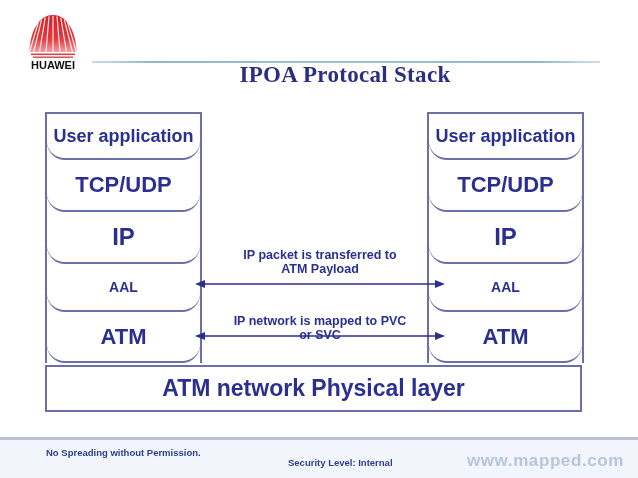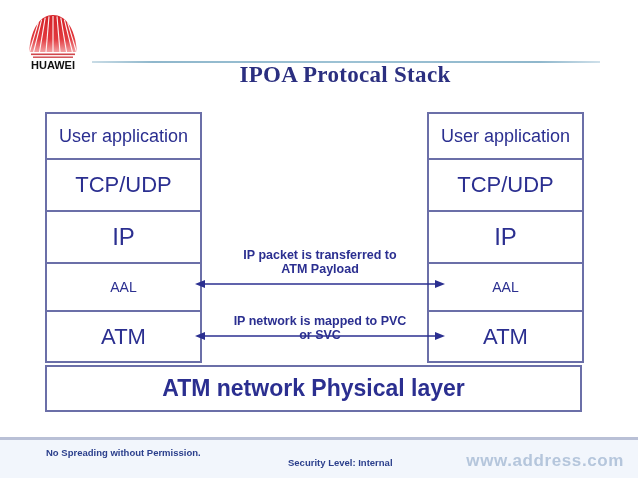--- a/index.html
+++ b/index.html
@@ -82,26 +82,27 @@
     border-bottom: none;
     box-sizing: border-box;
   }
   .stack-col.left  { left: 0px; }
   .stack-col.right { left: 382px; }
 
   .layer {
     box-sizing: border-box;
     border-bottom: 2px solid #6b6fa8;
     color: #2b2f90;
-    font-weight: normal;
+    font-weight: bold;
     display: flex;
     align-items: center;
     justify-content: center;
     text-align: center;
     white-space: nowrap;
+    border-radius: 18px;
   }
   .layer.h1 { height: 46px;  font-size: 18px; }
   .layer.h2 { height: 52px;  font-size: 22px; }
   .layer.h3 { height: 52px;  font-size: 24px; }
   .layer.h4 { height: 48px;  font-size: 14px; }
   .layer.h5 { height: 51px;  font-size: 22px; }
 
   .phys-row {
     position: absolute;
     left: 0;
@@ -267,16 +268,16 @@
     </svg>
 
     <div class="phys-row">ATM network Physical layer</div>
   </div>
 
   <div class="footer">
     <div class="footer-confidential">
       <div>No Spreading without Permission.</div>
     </div>
     <div class="footer-security">Security Level: Internal</div>
-    <div class="footer-url">www.address.com</div>
+    <div class="footer-url">www.mapped.com</div>
   </div>
 
 </div>
 
 </body></html>

